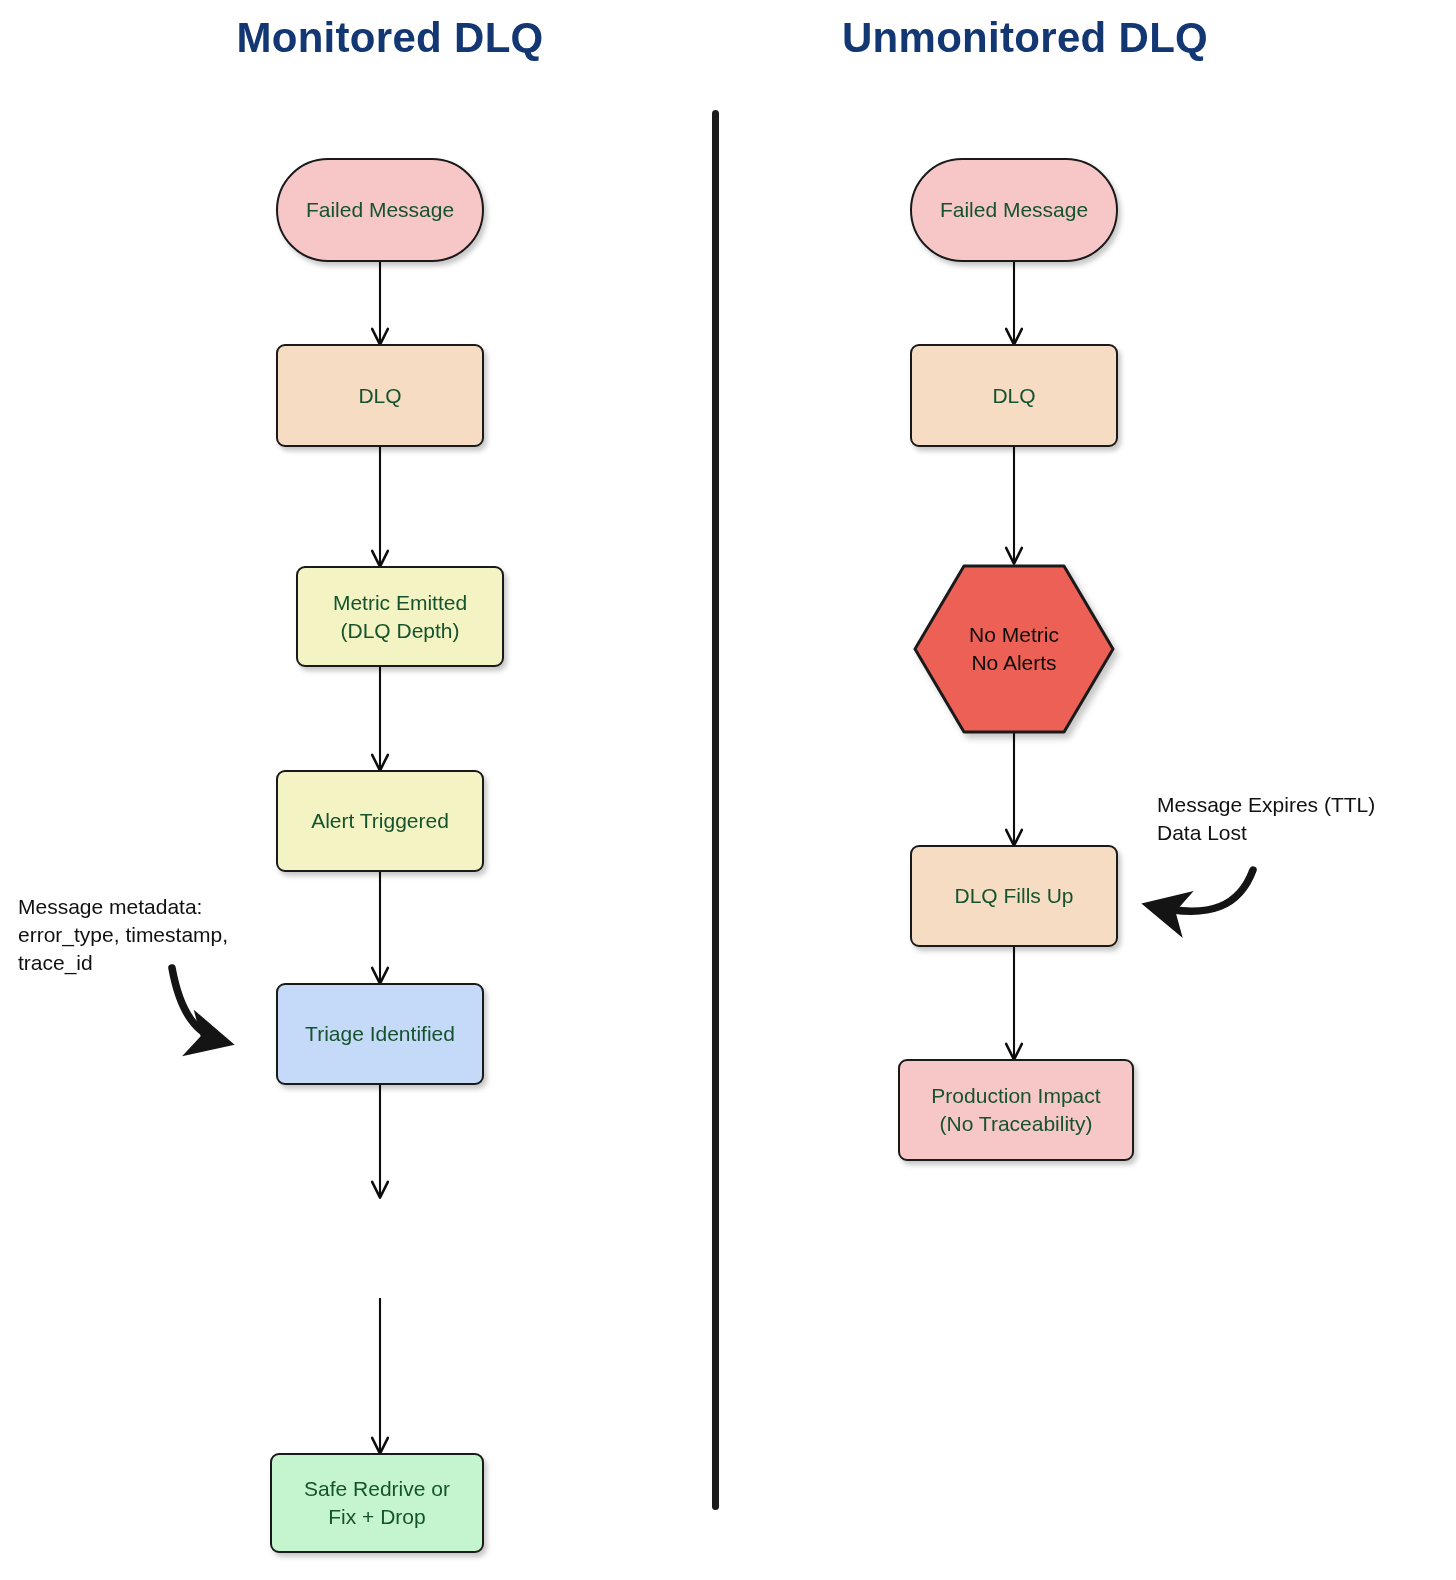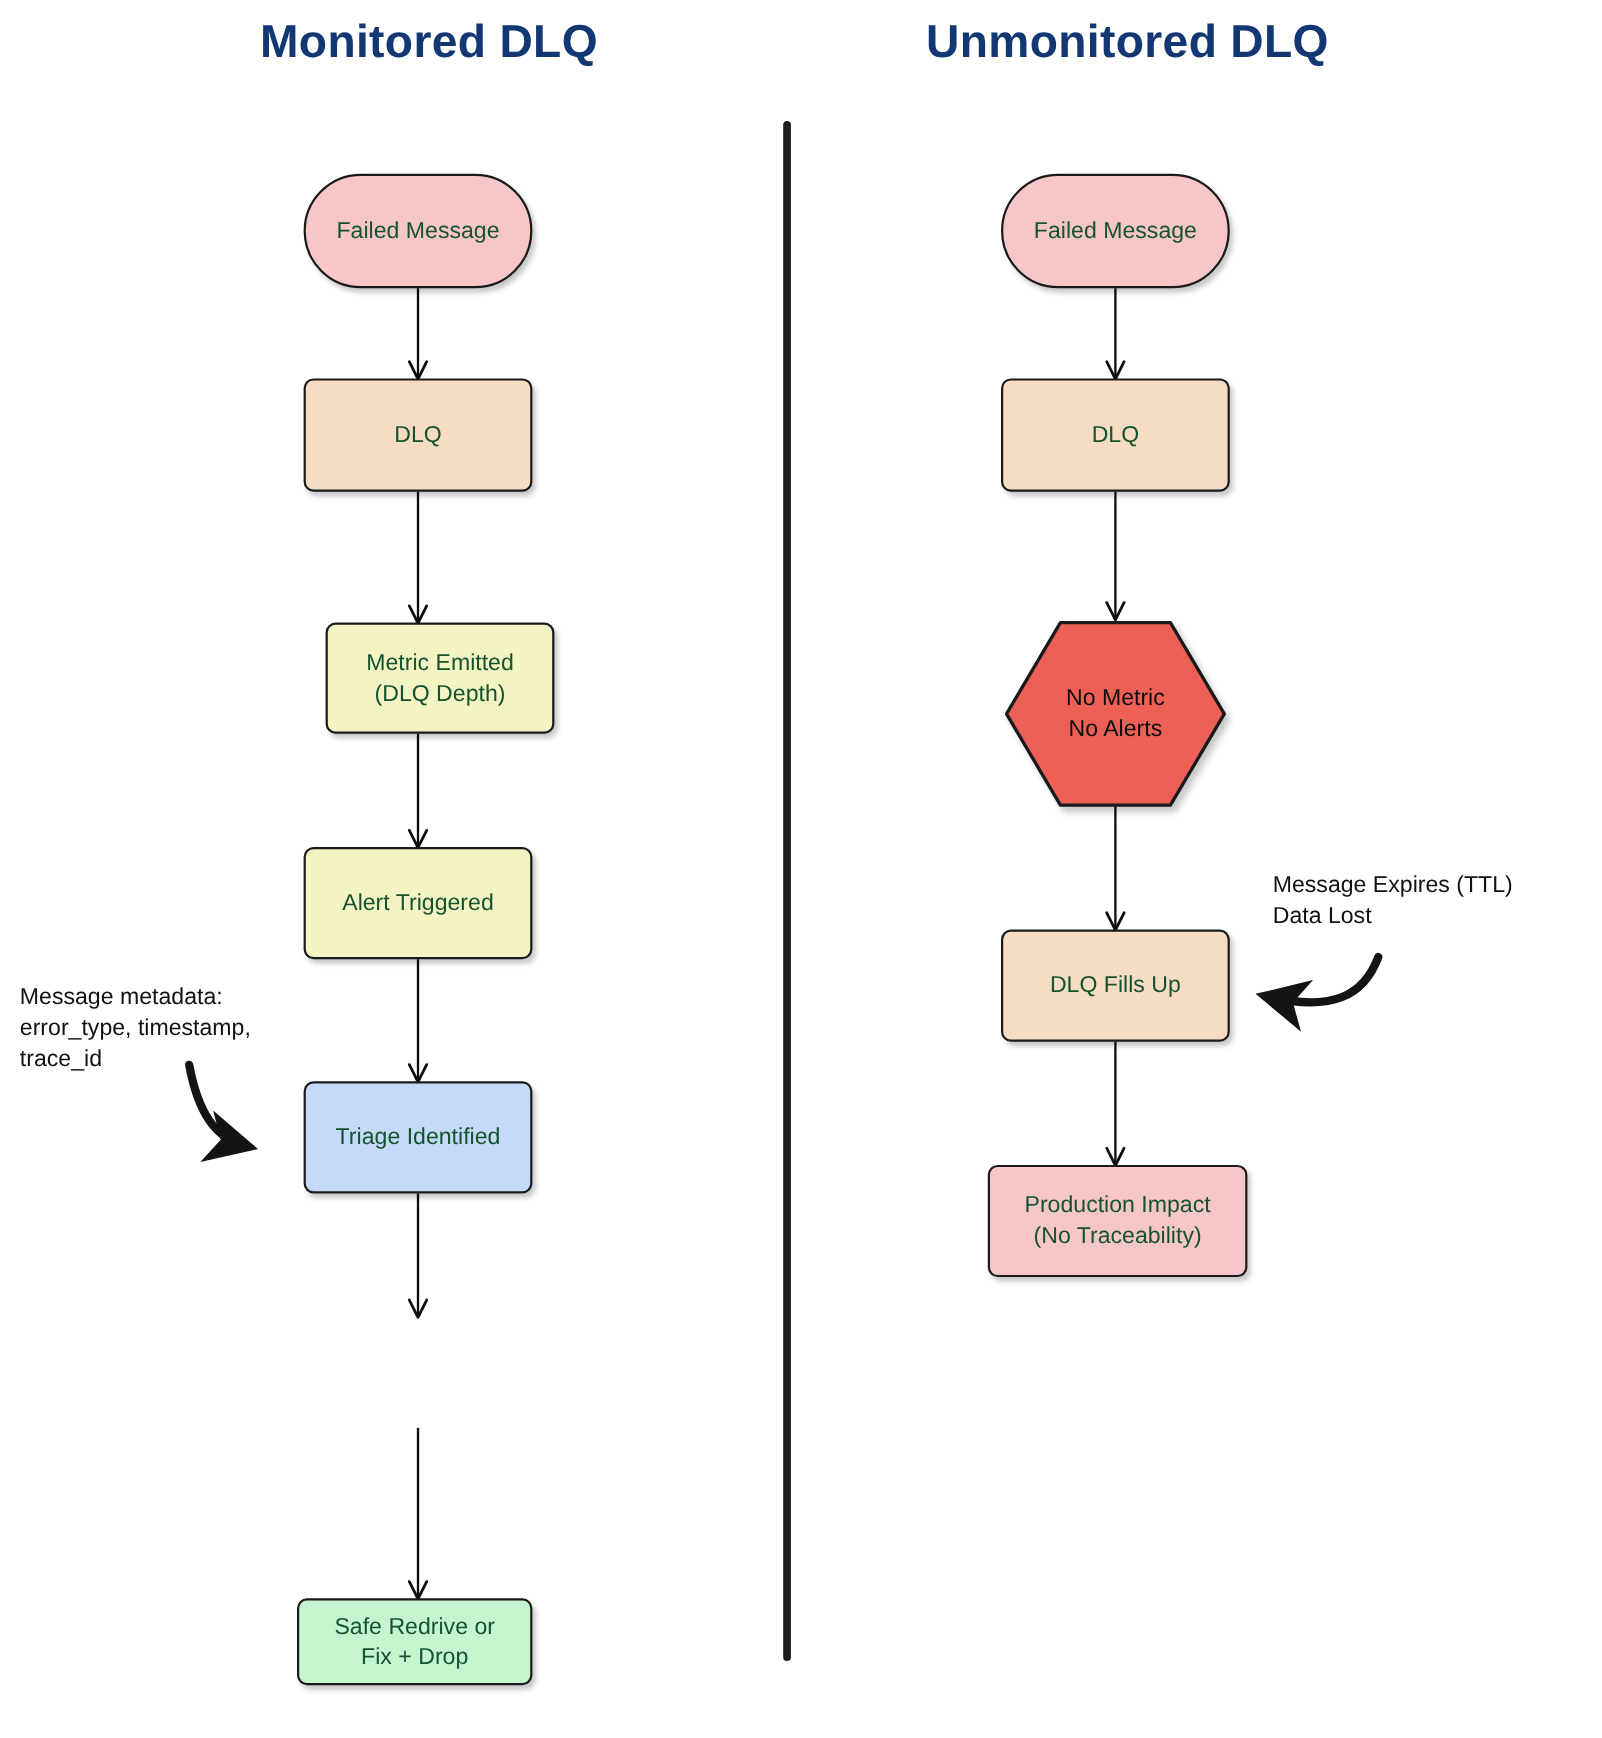--- a/index.html
+++ b/index.html
@@ -142,21 +142,21 @@
   <div class="node rect" style="left:276px; top:344px; width:208px; height:103px; background:#F7DCC4;">DLQ</div>
 
   <div class="node rect" style="left:276px; top:566px; width:208px; height:101px; background:#F3F3C4;margin-left:20px;">Metric Emitted
 (DLQ Depth)</div>
 
   <div class="node rect" style="left:276px; top:770px; width:208px; height:102px; background:#F3F3C4;">Alert Triggered</div>
 
   <div class="node rect" style="left:276px; top:983px; width:208px; height:102px; background:#C5D9F9;">Triage Identified</div>
 
 
-  <div class="node rect" style="left:270px; top:1453px; width:214px; height:79px; background:#C5F5CE;">Safe Redrive or
+  <div class="node rect" style="left:270px; top:1453px; width:214px; height:100px; background:#C5F5CE;">Safe Redrive or
 Fix + Drop</div>
 
   <div class="node stadium" style="left:910px; top:158px; width:208px; height:104px; background:#F7C6C6;">Failed Message</div>
 
   <div class="node rect" style="left:910px; top:344px; width:208px; height:103px; background:#F7DCC4;">DLQ</div>
 
   <div class="hexwrap" style="left:912px; top:563px; width:204px; height:172px;">
     <svg width="204" height="172" viewBox="0 0 204 172" xmlns="http://www.w3.org/2000/svg">
       <path d="M 52 3 L 152 3 L 201 86 L 152 169 L 52 169 L 3 86 Z" fill="#EC6055" stroke="#1A1A1A" stroke-width="3" stroke-linejoin="round"></path>
     </svg>

